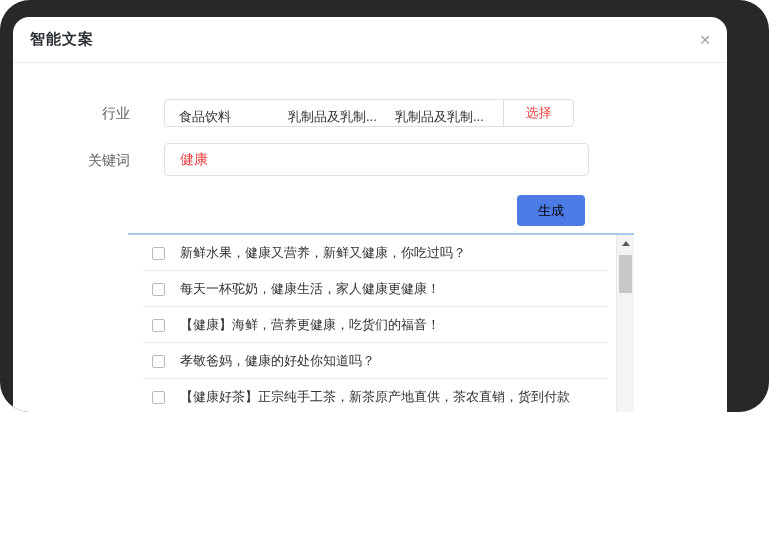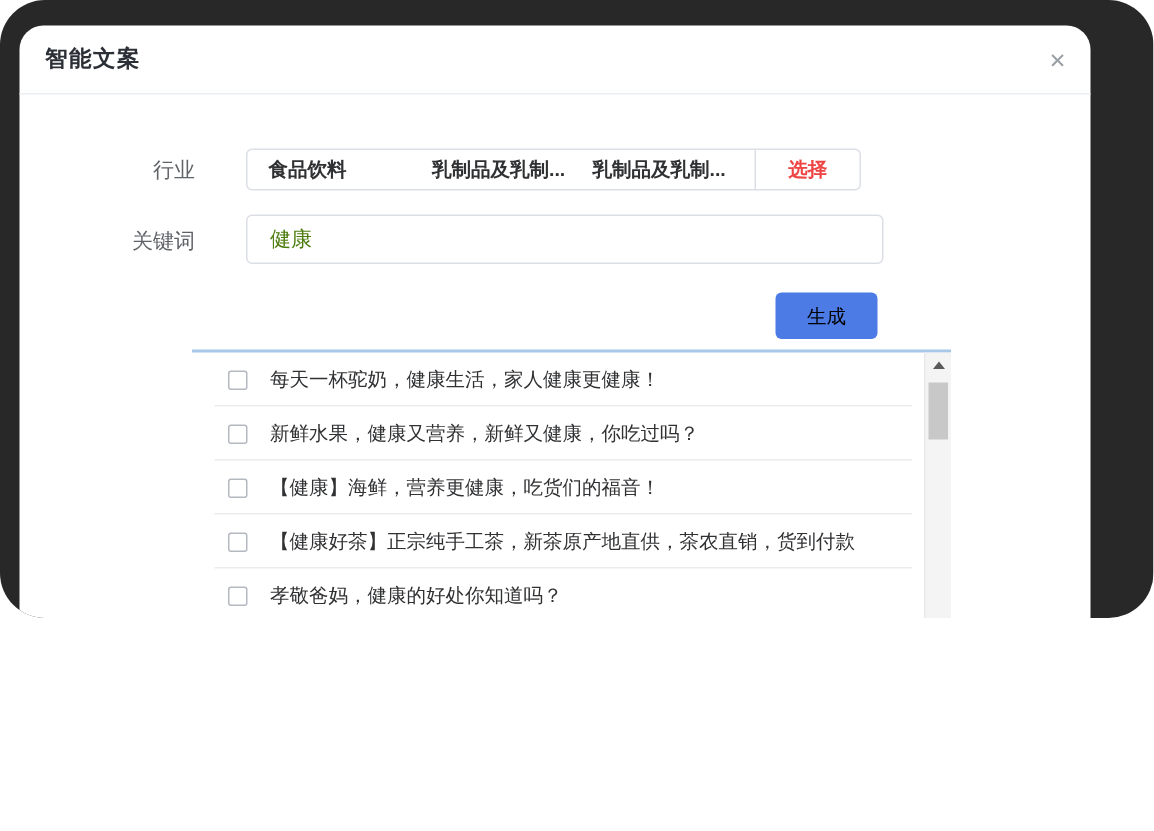--- a/index.html
+++ b/index.html
@@ -32,40 +32,40 @@
     position:absolute;left:12px;width:105px;text-align:right;
     font-size:14px;color:#5f6368;
   }
   .label-industry{top:88px;}
   .label-keyword{top:135px;}
 
   
   .industry-box{
     position:absolute;left:151px;top:82px;width:410px;height:28px;
     border:1px solid #dcdfe6;border-radius:4px;background:#fff;
-    display:flex;align-items:center;font-weight:bold;
+    display:flex;align-items:flex-end;
   }
   .industry-tag{
     font-size:13px;color:#303133;padding-left:14px;
     white-space:nowrap;overflow:hidden;
   }
   .tag-1{width:109px;}
   .tag-2{width:107px;}
   .tag-3{width:122px;}
   .industry-select{
     width:70px;height:100%;border-left:1px solid #dcdfe6;
     display:flex;align-items:center;justify-content:center;
     font-size:13px;color:#ef4444;cursor:pointer;
   }
 
   
   .keyword-input{
     position:absolute;left:151px;top:126px;width:425px;height:33px;
     border:1px solid #dcdfe6;border-radius:4px;
-    font-size:14px;color:#4d7c0f;padding:0 15px;outline:none;
+    font-size:14px;color:#ef4444;padding:0 15px;outline:none;
   }
 
   
   .btn-generate{
     position:absolute;left:504px;top:178px;width:68px;height:31px;
     background:#4d7be6;color:#000000;border:none;border-radius:4px;
     font-size:13px;cursor:pointer;
   }
 
   
@@ -140,41 +140,41 @@
 
     <div class="form-label label-keyword">关键词</div>
     <input class="keyword-input" value="健康" style="">
 
     <button class="btn-generate">生成</button>
 
     <div class="results-wrap">
       <div class="results-list">
   <div class="result-row">
     <span class="result-checkbox"></span>
-    <span class="result-text">每天一杯驼奶，健康生活，家人健康更健康！</span>
+    <span class="result-text">新鲜水果，健康又营养，新鲜又健康，你吃过吗？</span>
   </div>
 
   <div class="result-row">
     <span class="result-checkbox"></span>
-    <span class="result-text">新鲜水果，健康又营养，新鲜又健康，你吃过吗？</span>
+    <span class="result-text">每天一杯驼奶，健康生活，家人健康更健康！</span>
   </div>
 
   <div class="result-row">
     <span class="result-checkbox"></span>
     <span class="result-text">【健康】海鲜，营养更健康，吃货们的福音！</span>
   </div>
 
   <div class="result-row">
     <span class="result-checkbox"></span>
-    <span class="result-text">【健康好茶】正宗纯手工茶，新茶原产地直供，茶农直销，货到付款</span>
+    <span class="result-text">孝敬爸妈，健康的好处你知道吗？</span>
   </div>
 
   <div class="result-row">
     <span class="result-checkbox"></span>
-    <span class="result-text">孝敬爸妈，健康的好处你知道吗？</span>
+    <span class="result-text">【健康好茶】正宗纯手工茶，新茶原产地直供，茶农直销，货到付款</span>
   </div>
 
 </div>
       <div class="scrollbar">
         <div class="sb-arrow">
             <span class="tri-up"></span>
           </div>
         <div class="sb-thumb"></div>
         <div class="sb-arrow sb-arrow-down">
             <span class="tri-down"></span>

